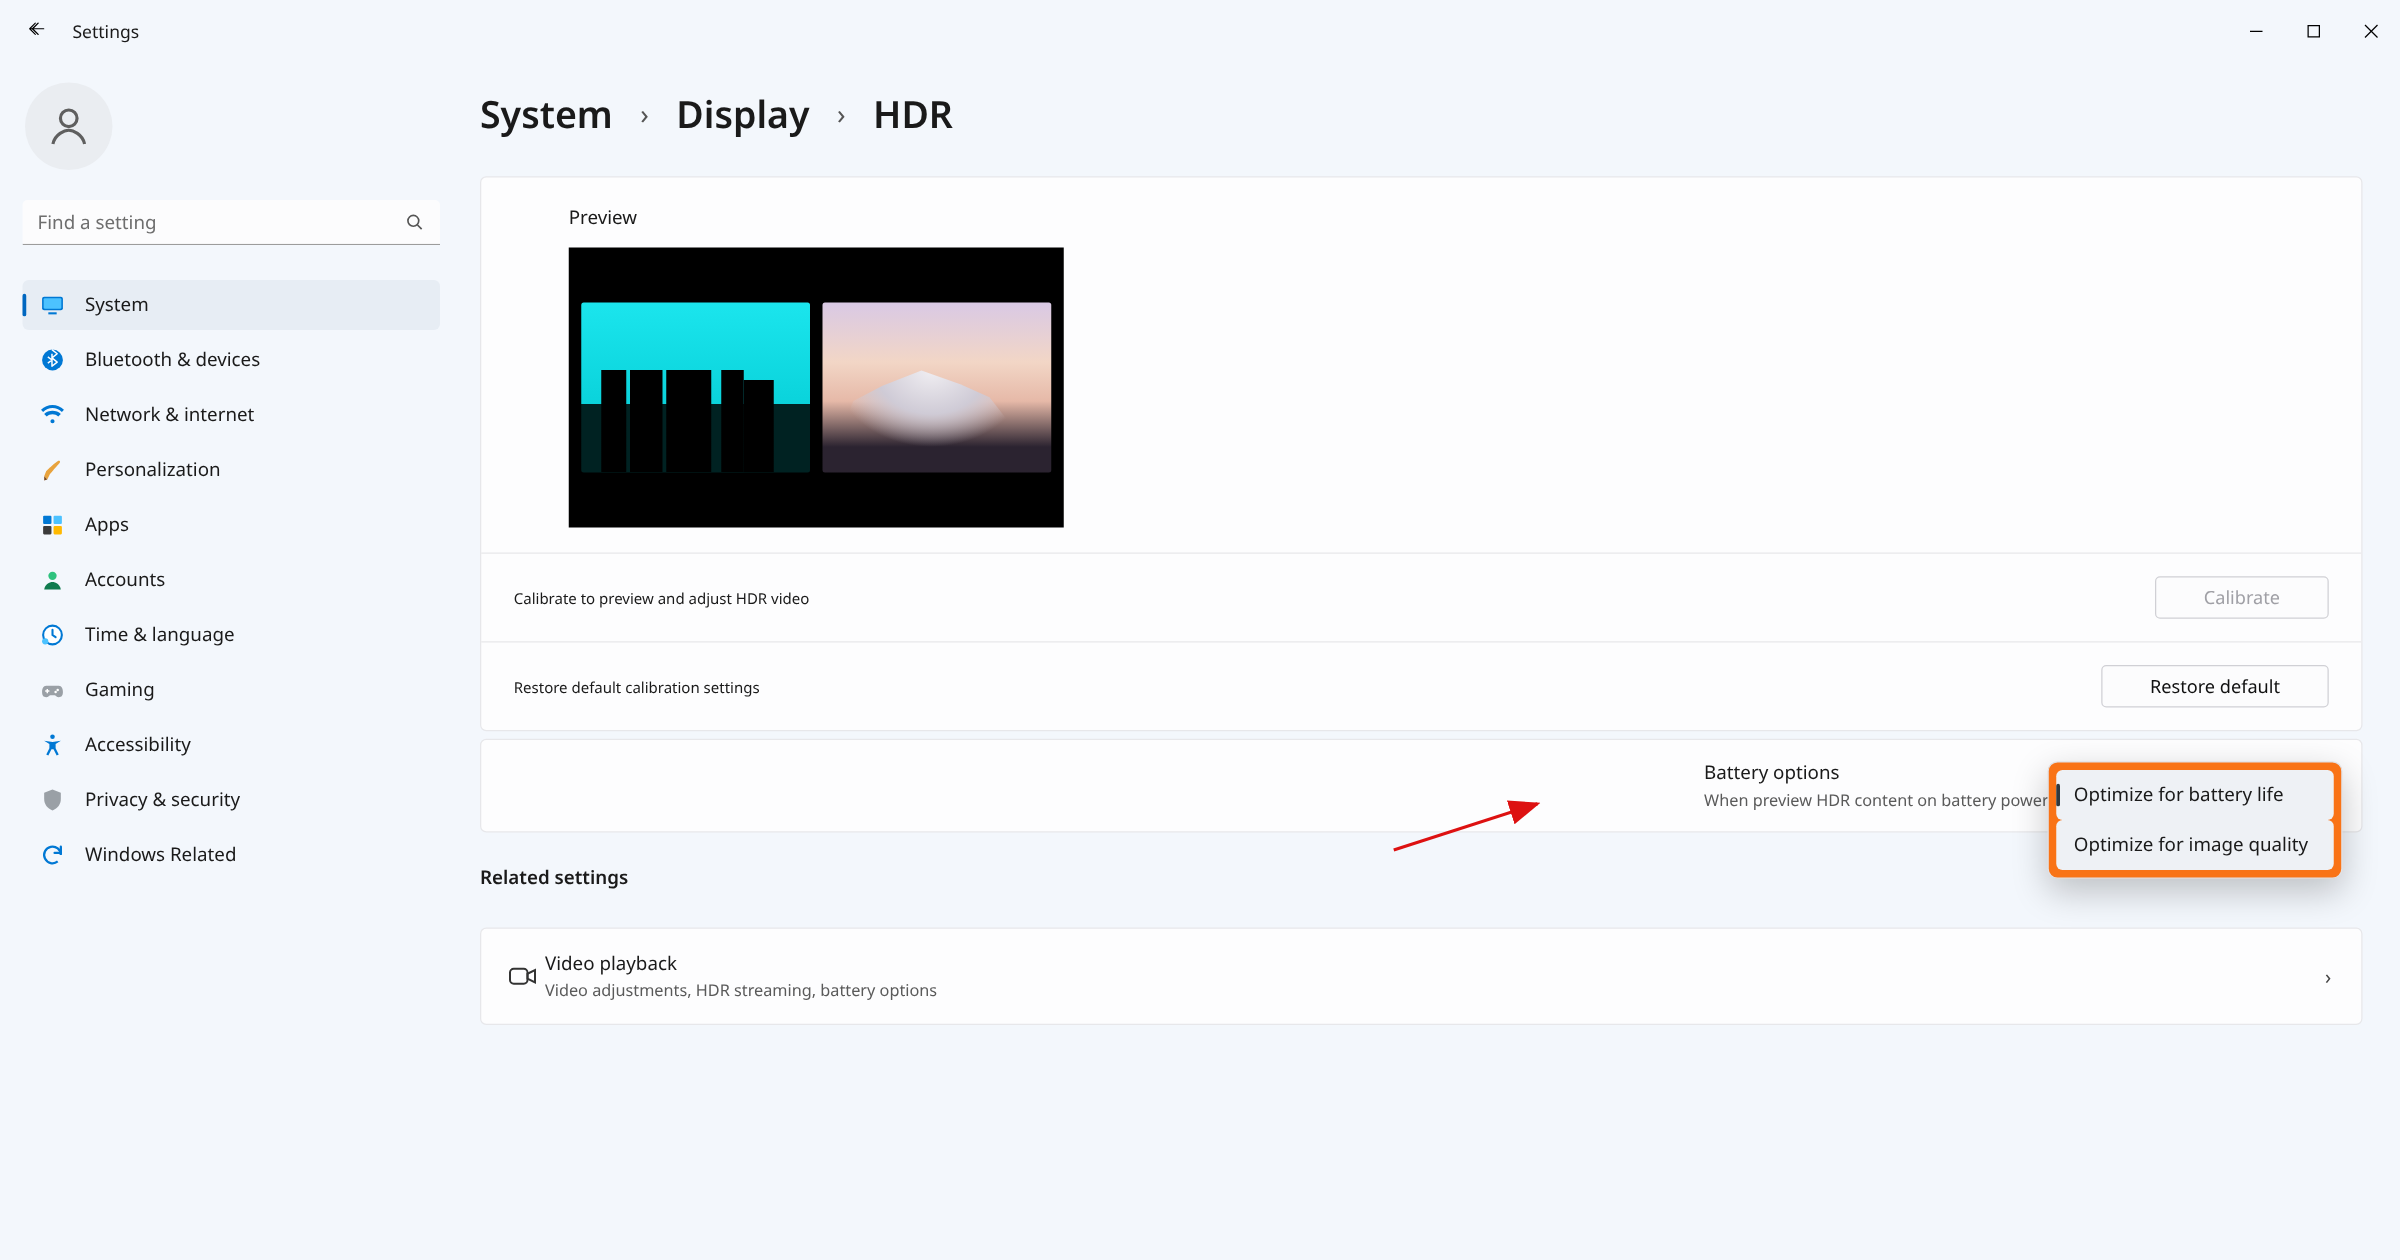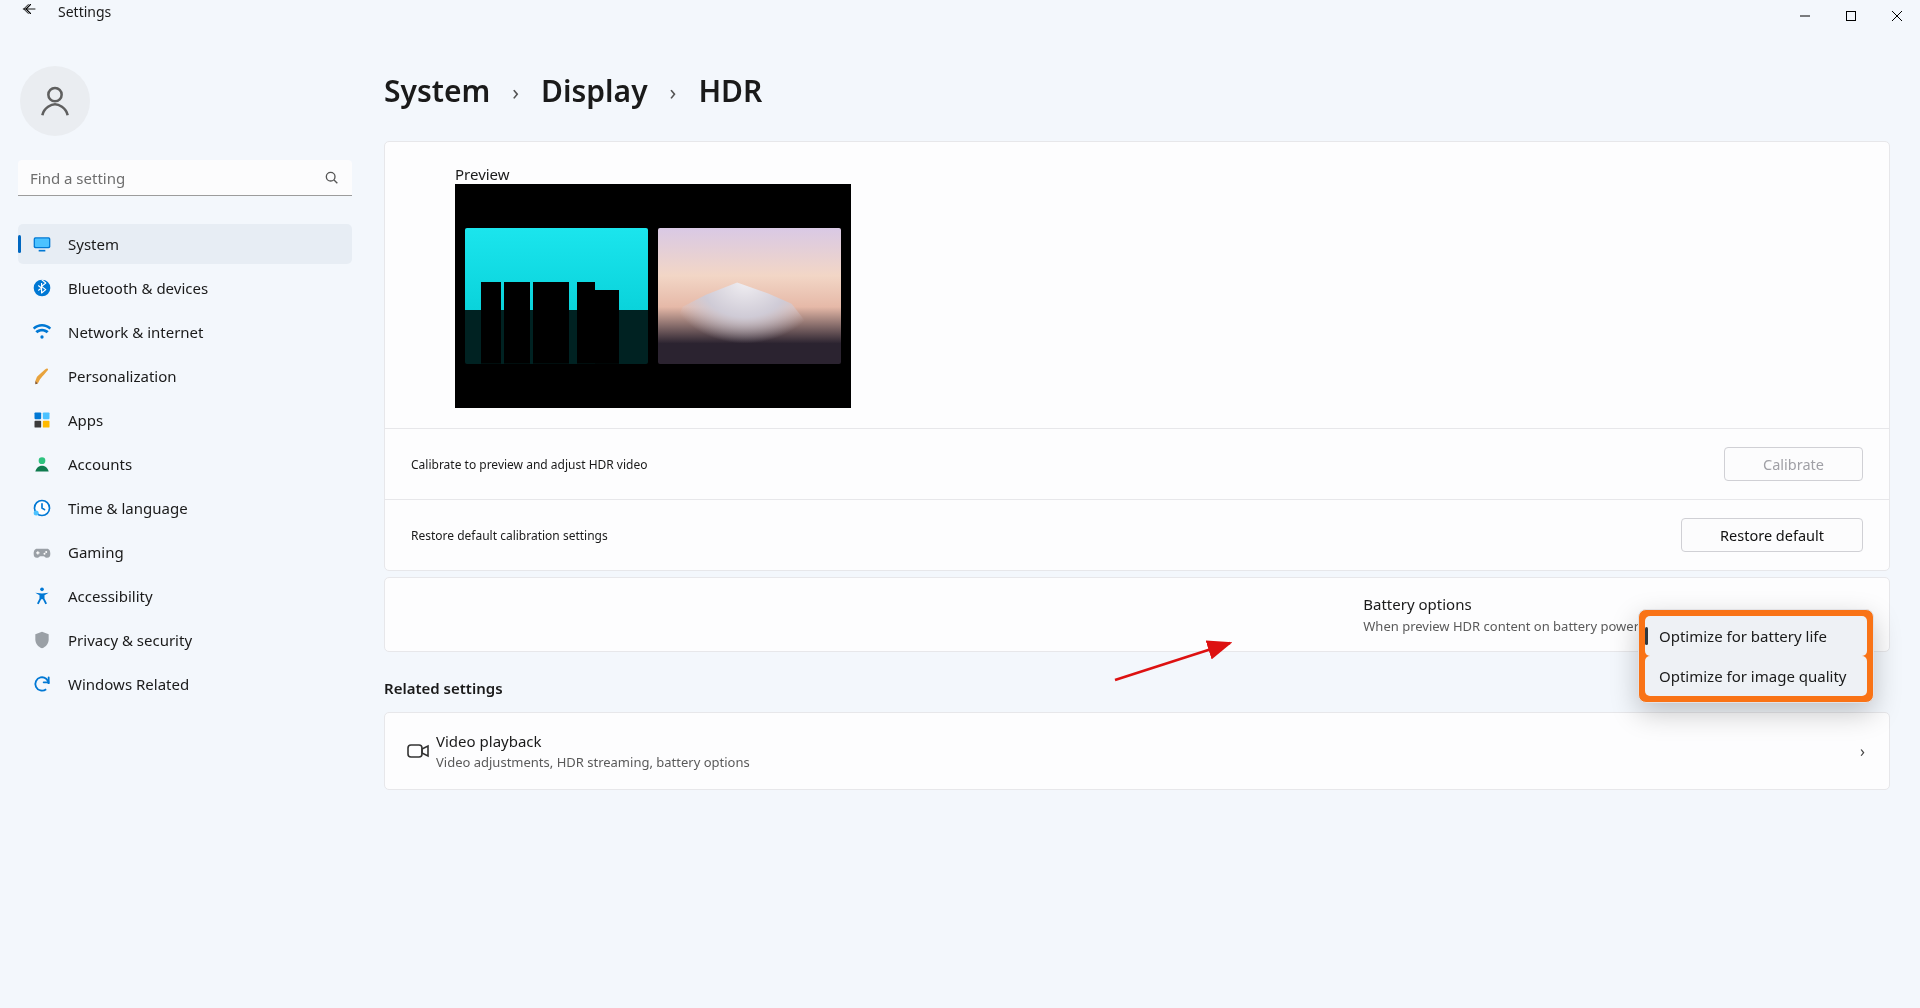--- a/index.html
+++ b/index.html
@@ -9,21 +9,21 @@
     --txt:#1a1a1a;
     --muted:#5a5a5a;
     --accent:#0067c0;
     --sidebar-sel:#e7edf4;
     --sidebar-hover:#eef2f7;
   }
   *{box-sizing:border-box;font-family:"Segoe UI",system-ui,sans-serif}
   body{margin:0;background:var(--bg);color:var(--txt);height:1008px;width:1920px;overflow:hidden;position:relative}
 
   
-  .titlebar{height:50px;display:flex;align-items:flex-start;justify-content:space-between;padding:0 0 0 20px}
+  .titlebar{height:50px;display:flex;align-items:center;justify-content:space-between;padding:0 0 0 20px}
   .tb-left{display:flex;align-items:center;gap:20px}
   .tb-title{font-size:14px}
   .tb-ctrls{display:flex}
   .tb-btn{width:46px;height:32px;display:flex;align-items:center;justify-content:center}
   .tb-btn svg{stroke:#000;stroke-width:1}
 
   
   .app{display:flex;height:calc(100% - 50px)}
 
   
@@ -40,21 +40,21 @@
   .nav-item.sel::before{content:"";position:absolute;left:0;top:11px;width:3px;height:18px;background:var(--accent);border-radius:2px}
   .nav-ico{width:20px;height:20px;display:flex;align-items:center;justify-content:center}
   .nav-ico svg{width:20px;height:20px}
 
   
   .main{flex:1;padding:2px 30px 0 14px;overflow:auto}
   .crumbs{display:flex;align-items:center;gap:22px;font-size:30px;font-weight:600;margin:18px 0 30px 0}
   .crumbs .chev{font-weight:400;color:#555;font-size:22px}
   .card{background:var(--card);border:1px solid var(--border);border-radius:5px;margin-bottom:6px}
   .preview-card{padding:22px 0 20px 70px}
-  .preview-title{font-size:15px;}
+  .preview-title{font-size:15px;margin-bottom:14px}
   .preview-img{width:396px;height:224px;background:#000;display:flex;gap:10px;padding:44px 10px}
   .pane{flex:1;border-radius:2px;position:relative;overflow:hidden}
   .pane.city{background:linear-gradient(#1be5ed,#0ad3db 60%,#022 60%)}
   .pane.city::after{content:"";position:absolute;left:0;right:0;bottom:0;height:60%;
     background:
       linear-gradient(#000,#000) 10% 100%/20px 100% no-repeat,
       linear-gradient(#000,#000) 25% 100%/26px 120% no-repeat,
       linear-gradient(#000,#000) 46% 100%/36px 140% no-repeat,
       linear-gradient(#000,#000) 68% 100%/18px 110% no-repeat,
       linear-gradient(#000,#000) 82% 100%/24px 90% no-repeat}
@@ -64,21 +64,21 @@
     clip-path:polygon(0 100%,10% 40%,25% 20%,45% 0,65% 18%,80% 35%,100% 100%)}
   .row{display:flex;align-items:center;justify-content:space-between;padding:18px 26px;border-top:1px solid var(--border)}
   .row:first-child{border-top:none}
   .row .lbl{font-size:12px}
   .btn{height:34px;padding:0 38px;border:1px solid #d0d0d5;background:#fcfcfd;border-radius:4px;font-size:14.5px;color:#111;display:inline-flex;align-items:center}
   .btn.disabled{color:#a0a0a6}
   .batt-card{padding:16px 20px 16px 20px;display:flex;align-items:center;justify-content:flex-end}
   .batt-txt .t{font-size:15px;margin-bottom:3px}
   .batt-txt .s{font-size:13px;color:var(--muted)}
 
-  .section-h{font-size:15px;font-weight:600;margin:26px 0 14px 0}
+  .section-h{font-size:15px;font-weight:600;margin:26px 0 30px 0}
 
   .link-card{background:var(--card);border:1px solid var(--border);border-radius:5px;display:flex;align-items:center;padding:18px 24px 18px 20px;gap:5px}
   .link-ico{width:26px;height:26px;display:flex;align-items:center;justify-content:center}
   .link-txt{flex:1}
   .link-txt .t{font-size:15px;margin-bottom:2px}
   .link-txt .s{font-size:13px;color:var(--muted)}
   .link-chev{font-size:16px;color:#444}
 
   
   .popover{position:absolute;right:46px;top:609px;width:236px;background:#f97316;border:1px solid #e2e2e6;border-radius:8px;box-shadow:0 10px 28px rgba(0,0,0,.22);padding:6px}

